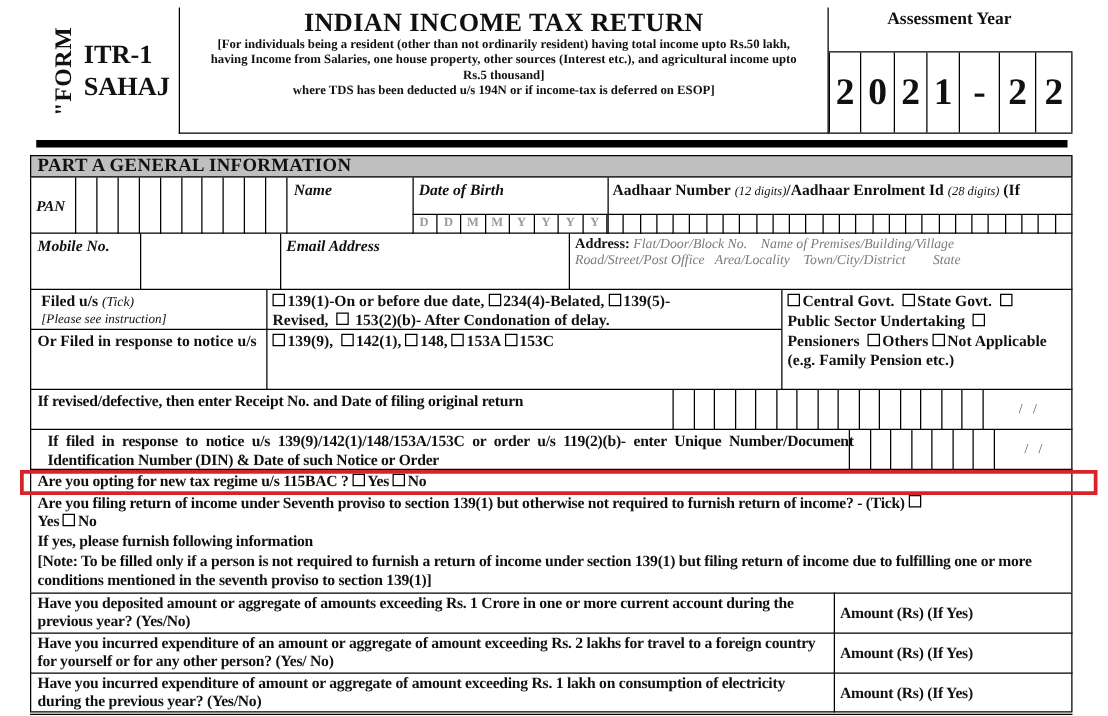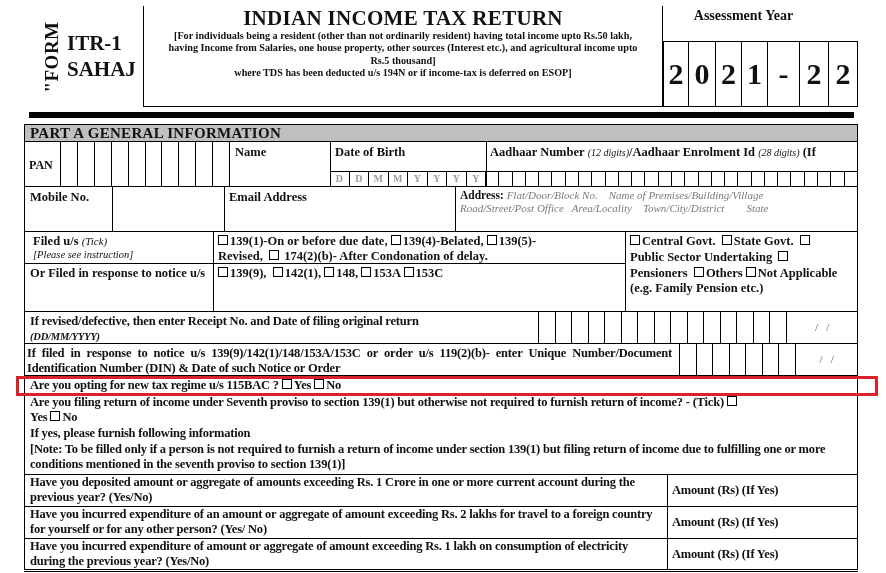--- a/index.html
+++ b/index.html
@@ -12,32 +12,32 @@
 
   
   .form-vert { left:38px; top:22px; width:24px; height:70px; }
   .form-vert span { position:absolute; left:-22px; top:24px; transform:rotate(-90deg);
                     font-weight:bold; font-size:19px; white-space:nowrap; letter-spacing:0.5px; }
   .itr { left:67px; top:30px; font-size:21px; font-weight:bold; line-height:26px; }
   .title-box { left:143px; top:6px; width:520px; height:101px; border:1px solid #000; border-top:none; }
   .title { left:143px; top:6px; width:520px; text-align:center; font-size:21px; font-weight:bold; letter-spacing:0.3px; }
   .subtext { left:150px; top:30px; width:506px; text-align:center; font-size:10.2px; font-weight:bold; line-height:12.3px; }
   .subtext .ital { font-weight:bold; }
-  .ay-label { left:647px; top:8px; width:193px; text-align:center; font-size:14px; font-weight:bold; }
+  .ay-label { left:663px; top:8px; width:193px; text-align:center; font-size:14px; font-weight:bold; }
   .ay-grid { left:663px; top:41px; height:66px; display:flex; border-top:1px solid #000; border-bottom:1px solid #000; }
   .ay-cell { width:26px; height:64px; border-right:1px solid #000; font-size:30px; font-weight:bold;
              display:flex; align-items:center; justify-content:center; box-sizing:border-box; }
   .ay-cell:first-child { border-left:1px solid #000; }
   .thickbar { left:29px; top:112px; width:825px; height:6px; background:#000; }
 
   
   .part-a { left:24px; top:124px; width:834px; height:18px; background:#bfbfbf; border:1px solid #000;
             font-weight:bold; font-size:15px; padding-left:5px; line-height:17px; letter-spacing:0.3px; }
   .cell { border:1px solid #000; }
-  .lbl { font-size:12.5px; font-weight:bold; }
+  .lbl { font-size:12.5px; font-weight:bold;font-style:italic; }
   .boxrow { display:flex; }
   .boxrow div { border-right:1px solid #000; box-sizing:border-box; height:100%; }
   .dob-box { font-size:10px; color:#9a9a9a; text-align:center; line-height:14px; font-weight:bold; }
   .cb { display:inline-block; width:8px; height:8px; border:1px solid #000; vertical-align:0px; margin-right:2px; }
 
   .highlight { left:16px; top:376px; width:862px; height:20px; border:3px solid #d8232a; }
   .narrow { font-family:"Liberation Serif",serif; font-size:12.5px; letter-spacing:-0.2px; }
 </style>
 </head>
 <body>
@@ -153,24 +153,24 @@
 <div class="abs cell" style="left:24px;top:232px;width:834px;height:80px;border-top:none"></div>
 <div class="abs" style="left:33px;top:234px;font-size:12.5px;line-height:14px">
   <span class="bold">Filed u/s</span>
   <span class="ital" style="font-size:11px">(Tick)</span>
   <div class="ital" style="font-size:10.5px">[Please see instruction]</div>
 </div>
 <div class="abs" style="left:24px;top:263px;width:189px;height:1px;background:#000"></div>
 <div class="abs" style="left:213px;top:232px;width:1px;height:80px;background:#000"></div>
 <div class="abs bold" style="left:218px;top:234px;width:405px;font-size:12.5px;line-height:15px">
   <span><span class="cb"></span><span>139(1)-On or before due date,</span></span>
-  <span><span class="cb"></span><span>139(4)-Belated,</span></span>
+  <span><span class="cb"></span><span>234(4)-Belated,</span></span>
   <span><span class="cb"></span><span>139(5)-</span></span><br>
   <span>Revised,</span>&nbsp;
-  <span><span class="cb"></span>&nbsp;<span>174(2)(b)- After Condonation of delay.</span></span>
+  <span><span class="cb"></span>&nbsp;<span>153(2)(b)- After Condonation of delay.</span></span>
 </div>
 <div class="abs" style="left:213px;top:263px;width:412px;height:1px;background:#000"></div>
 <div class="abs bold" style="left:30px;top:266px;width:180px;font-size:12.5px;line-height:15px">Or Filed  in response to notice u/s</div>
 <div class="abs bold" style="left:218px;top:266px;font-size:12.5px">
   <span><span class="cb"></span><span>139(9),</span></span>&nbsp;
   <span><span class="cb"></span><span>142(1),</span></span>
   <span><span class="cb"></span><span>148,</span></span>
   <span><span class="cb"></span><span>153A</span></span>
   <span><span class="cb"></span><span>153C</span></span>
 </div>
@@ -182,21 +182,20 @@
   <span>Public Sector Undertaking</span>&nbsp;
   <span class="cb"></span><br>
   <span>Pensioners</span>&nbsp;
   <span><span class="cb"></span><span>Others</span></span>
   <span><span class="cb"></span><span>Not Applicable (e.g. Family Pension etc.)</span></span>
 </div>
 
 <div class="abs cell" style="left:24px;top:312px;width:834px;height:32px;border-top:none"></div>
 <div class="abs narrow bold" style="left:30px;top:314px;width:500px;line-height:15px">
   <div>If revised/defective, then enter Receipt No. and Date of filing original return</div>
-  <div class="ital" style="font-size:10.5px">(DD/MM/YYYY)</div>
 </div>
 <div class="abs boxrow" style="left:538px;top:312px;width:320px;height:32px;border-left:1px solid #000">
   <div style="width:16.5px"></div>
     <div style="width:16.5px"></div>
     <div style="width:16.5px"></div>
     <div style="width:16.5px"></div>
     <div style="width:16.5px"></div>
     <div style="width:16.5px"></div>
     <div style="width:16.5px"></div>
     <div style="width:16.5px"></div>
@@ -204,21 +203,21 @@
     <div style="width:16.5px"></div>
     <div style="width:16.5px"></div>
     <div style="width:16.5px"></div>
     <div style="width:16.5px"></div>
     <div style="width:16.5px"></div>
     <div style="width:16.5px"></div>
   <div style="flex:1;border-right:none;font-size:11px;color:#555;text-align:center;line-height:30px;white-space:pre">/   /</div>
 </div>
 
 <div class="abs cell" style="left:24px;top:344px;width:834px;height:32px;border-top:none"></div>
-<div class="abs narrow bold" style="left:27px;top:346px;width:645px;line-height:15px;text-align:justify">If filed in response to notice u/s 139(9)/142(1)/148/153A/153C or order u/s 119(2)(b)- enter Unique Number/Document Identification Number (DIN) &amp; Date of such Notice or Order</div>
+<div class="abs narrow bold" style="left:38px;top:346px;width:645px;line-height:15px;text-align:justify">If filed in response to notice u/s 139(9)/142(1)/148/153A/153C or order u/s 119(2)(b)- enter Unique Number/Document Identification Number (DIN) &amp; Date of such Notice or Order</div>
 <div class="abs boxrow" style="left:679px;top:344px;width:179px;height:32px;border-left:1px solid #000">
   <div style="width:16.5px"></div>
     <div style="width:16.5px"></div>
     <div style="width:16.5px"></div>
     <div style="width:16.5px"></div>
     <div style="width:16.5px"></div>
     <div style="width:16.5px"></div>
     <div style="width:16.5px"></div>
   <div style="flex:1;border-right:none;font-size:11px;color:#555;text-align:center;line-height:30px;white-space:pre">/   /</div>
 </div>

